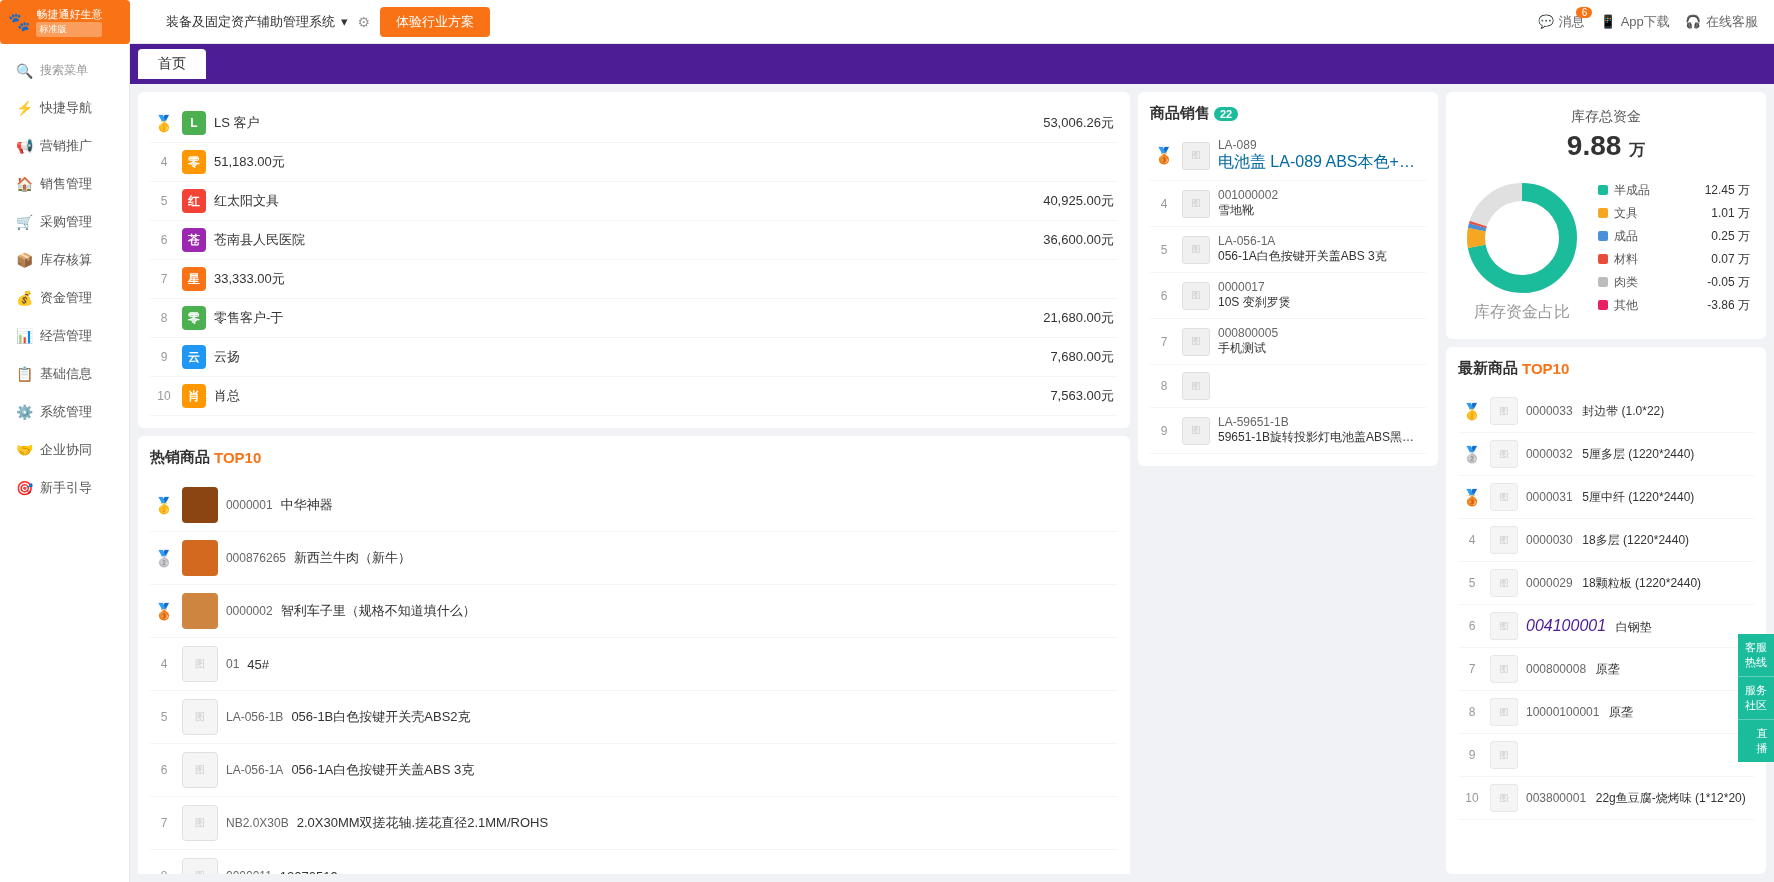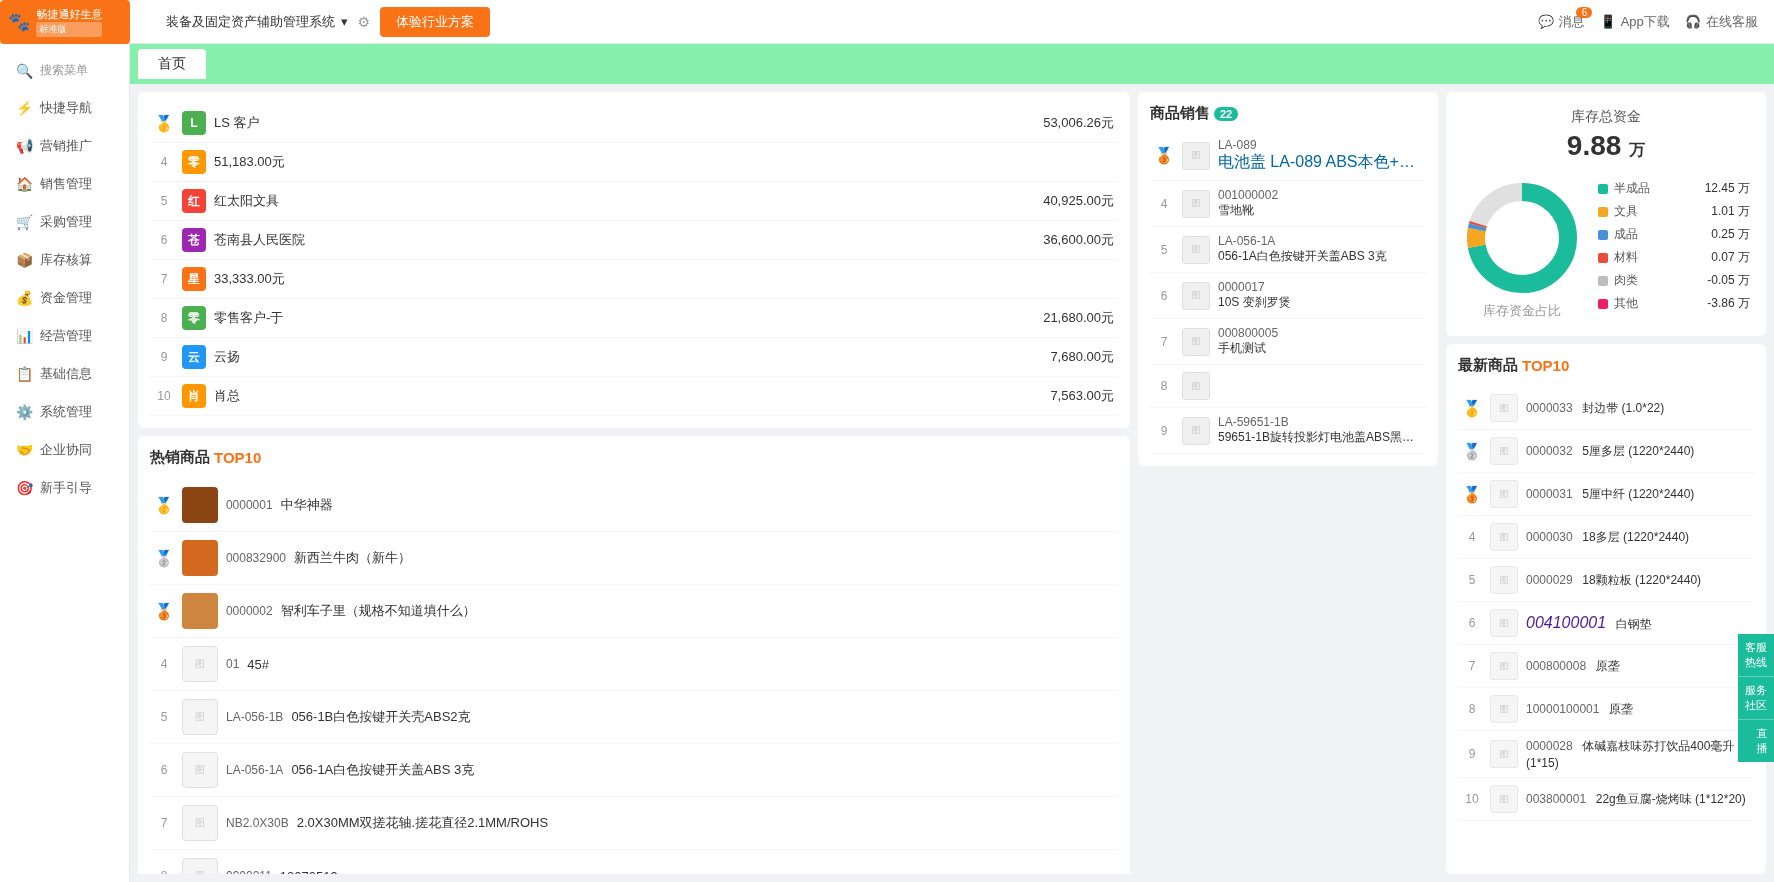--- a/index.html
+++ b/index.html
@@ -24,21 +24,21 @@
     
     .sidebar { width: 130px; background: #fff; border-right: 1px solid #e8e8e8; display: flex; flex-direction: column; padding: 8px 0; flex-shrink: 0; overflow-y: auto; }
     .nav-item { display: flex; align-items: center; gap: 8px; padding: 10px 16px; cursor: pointer; color: #555; font-size: 13px; transition: background 0.2s; }
     .nav-item.search-item { color: #999; font-size: 12px; }
     .nav-icon { font-size: 14px; color: #f97316; width: 16px; text-align: center; }
 
     
     .content-area { flex: 1; display: flex; flex-direction: column; overflow: hidden; }
 
     
-    .nav-tabs { height: 40px; background: #86efac; display: flex; align-items: center; padding: 10px 8px; flex-shrink: 0; }
+    .nav-tabs { height: 40px; background: #4c1d95; display: flex; align-items: center; padding: 10px 8px; flex-shrink: 0; }
     .nav-tab { padding: 6px 20px; color: #fff; font-size: 14px; cursor: pointer; border-radius: 4px 4px 0 0; }
     .nav-tab.active { background: #fff; color: #333; }
 
     
     .main-content { flex: 1; display: flex; overflow: hidden; background: #f0f2f5; gap: 8px; padding: 8px; }
 
     
     .left-panel { flex: 1; display: flex; flex-direction: column; gap: 8px; overflow-y: auto; min-width: 0; }
 
     
@@ -61,21 +61,21 @@
 
     
     .inventory-card { background: #fff; border-radius: 6px; padding: 16px; }
     .inventory-title { text-align: center; font-size: 14px; color: #555; margin-bottom: 4px; }
     .inventory-amount { text-align: center; font-size: 28px; font-weight: bold; color: #333; margin-bottom: 16px; }
     .inventory-amount .unit { font-size: 16px; }
 
     
     .donut-area { display: flex; align-items: center; gap: 16px; }
     .donut-chart { position: relative; width: 120px; height: 120px; flex-shrink: 0; }
-    .donut-label { font-size: 13px; color: #999; text-align: center; margin-top: 4px; }
+    .donut-label { font-size: 16px; color: #999; text-align: center; margin-top: 4px; }
     .legend { flex: 1; }
     .legend-item { display: flex; align-items: center; justify-content: space-between; margin-bottom: 6px; font-size: 12px; }
     .legend-dot { width: 10px; height: 10px; border-radius: 2px; flex-shrink: 0; margin-right: 6px; }
     .legend-name { flex: 1; color: #555; }
     .legend-value { color: #333; font-weight: 500; }
 
     
     .new-products-card { background: #fff; border-radius: 6px; padding: 12px; flex: 1; overflow-y: auto; }
     .new-product-row { display: flex; align-items: center; padding: 7px 4px; border-bottom: 1px solid #f5f5f5; gap: 8px; }
 
@@ -247,21 +247,21 @@
           <div id="hot-products-rows">
               <div class="product-row">
       <span style="color:#f5a623;font-size:16px;">🥇</span>
       <div style="width:36px;height:36px;background:#8b4513;border-radius:4px;"></div>
       <span style="font-size:12px;color:#666;">0000001</span>
       <span style="font-size:13px;color:#333;">中华神器</span>
     </div>
               <div class="product-row">
       <span style="color:#a8a8a8;font-size:16px;">🥈</span>
       <div style="width:36px;height:36px;background:#d2691e;border-radius:4px;"></div>
-      <span style="font-size:12px;color:#666;">000832900</span>
+      <span style="font-size:12px;color:#666;">000876265</span>
       <span style="font-size:13px;color:#333;">新西兰牛肉（新牛）</span>
     </div>
               <div class="product-row">
       <span style="color:#cd7f32;font-size:16px;">🥉</span>
       <div style="width:36px;height:36px;background:#cd853f;border-radius:4px;"></div>
       <span style="font-size:12px;color:#666;">0000002</span>
       <span style="font-size:13px;color:#333;">智利车子里（规格不知道填什么）</span>
     </div>
               <div class="product-row">
       <span style="color:#999;font-size:12px;width:20px;display:inline-block;text-align:center;">4</span>
@@ -530,24 +530,20 @@
       <div style="flex:1;">
         <span style="font-size:12px;color:#666;">10000100001</span>
         <span style="font-size:12px;color:#333;margin-left:6px;">原垄</span>
       </div>
     </div>
               <div class="new-product-row">
       <span style="color:#999;font-size:12px;width:20px;display:inline-block;text-align:center;">9</span>
       <div style="width:28px;height:28px;background:#f5f5f5;border-radius:3px;border:1px solid #e8e8e8;flex-shrink:0;display:flex;align-items:center;justify-content:center;">
                   <span style="font-size:9px;color:#ccc;">图</span>
                 </div>
-      <div style="flex:1;">
-        <span style="font-size:12px;color:#666;">0000028</span>
-        <span style="font-size:12px;color:#333;margin-left:6px;">体碱嘉枝味苏打饮品400毫升 (1*15)</span>
-      </div>
     </div>
               <div class="new-product-row">
       <span style="color:#999;font-size:12px;width:20px;display:inline-block;text-align:center;">10</span>
       <div style="width:28px;height:28px;background:#f5f5f5;border-radius:3px;border:1px solid #e8e8e8;flex-shrink:0;display:flex;align-items:center;justify-content:center;">
                   <span style="font-size:9px;color:#ccc;">图</span>
                 </div>
       <div style="flex:1;">
         <span style="font-size:12px;color:#666;">003800001</span>
         <span style="font-size:12px;color:#333;margin-left:6px;">22g鱼豆腐-烧烤味 (1*12*20)</span>
       </div>

